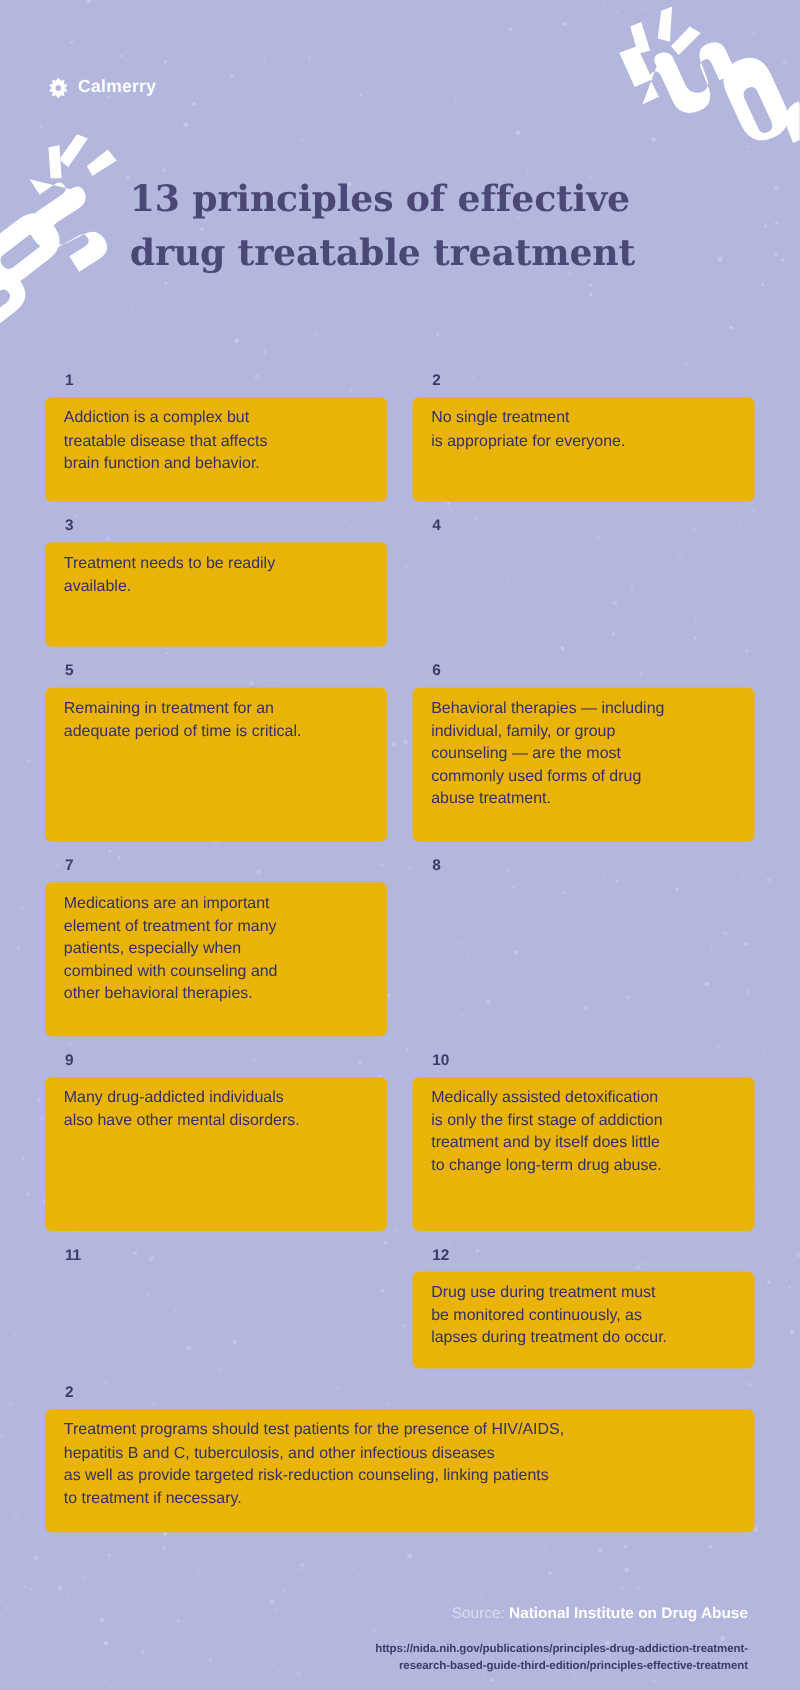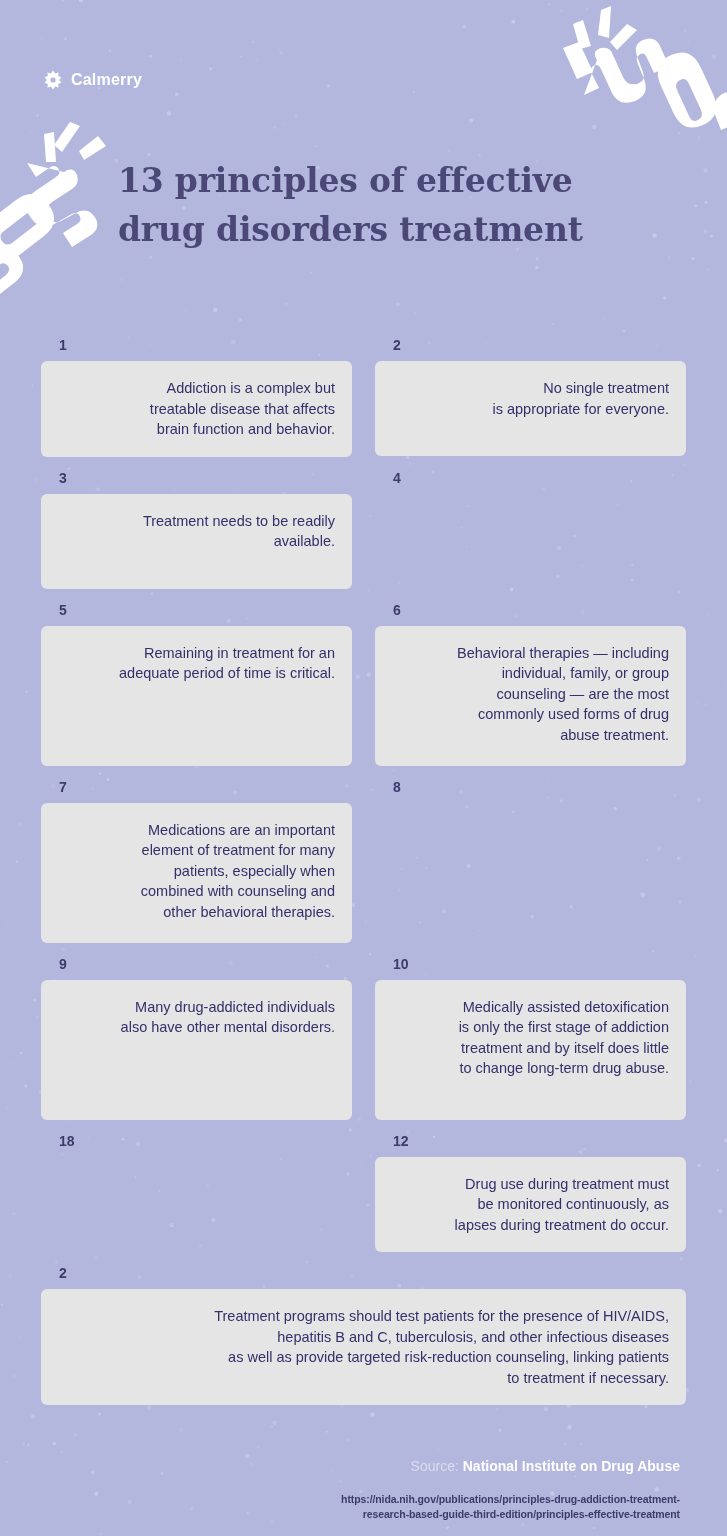--- a/index.html
+++ b/index.html
@@ -91,28 +91,27 @@
     color:#3e3a6b;
     font-size:14px;
     font-weight:bold;
     line-height:1;
     padding-left:18px;
     margin-bottom:9px;
     display:block;
   }
 
   .principle .card {
-    background:#e5e5e5;
+    background:#eab308;
     border-radius:6px;
-    padding:17px 17px 17px 17px;
+    padding:9px 17px 17px 17px;
     color:#33306a;
     font-size:14.5px;
     line-height:20.5px;
     white-space:pre-line;
-    text-align:right;
   }
 
   
   .h-a .card { min-height:95px; }
   .h-b .card { min-height:95px; }
   .h-c .card { min-height:140px; }
   .h-d .card { min-height:140px; }
   .h-e .card { min-height:140px; }
   .h-f .card { min-height:88px; }
   .h-g .card { min-height:112px; }
@@ -701,21 +700,21 @@
       <path fill="#ffffff" d="M12 0.6 L14.6 4.1 L18.8 3.0 L18.1 7.3 L22.2 8.8 L19.3 12 L22.2 15.2
         L18.1 16.7 L18.8 21.0 L14.6 19.9 L12 23.4 L9.4 19.9 L5.2 21.0 L5.9 16.7 L1.8 15.2
         L4.7 12 L1.8 8.8 L5.9 7.3 L5.2 3.0 L9.4 4.1 Z"></path>
       <circle cx="12" cy="12" r="3.1" fill="#b4b7dd"></circle>
     </svg>
     <span class="brand-name">Calmerry</span>
   </div>
 
   <h1 id="title">
     <span class="tl">13 principles of effective</span>
-    <span class="tl">drug disorders treatment</span>
+    <span class="tl">drug treatable treatment</span>
   </h1>
 
   <div id="grid">
       <div class="principle h-a">
         <span class="num">1</span>
         <div class="card">Addiction is a complex but
 treatable disease that affects
 brain function and behavior.</div>
       </div>
       <div class="principle h-a">
@@ -761,21 +760,21 @@
 also have other mental disorders.</div>
       </div>
       <div class="principle h-e">
         <span class="num">10</span>
         <div class="card">Medically assisted detoxification
 is only the first stage of addiction
 treatment and by itself does little
 to change long-term drug abuse.</div>
       </div>
       <div class="principle h-f">
-        <span class="num">18</span>
+        <span class="num">11</span>
       </div>
       <div class="principle h-f">
         <span class="num">12</span>
         <div class="card">Drug use during treatment must
 be monitored continuously, as
 lapses during treatment do occur.</div>
       </div>
       <div class="principle h-g wide">
         <span class="num">2</span>
         <div class="card">Treatment programs should test patients for the presence of HIV/AIDS,

